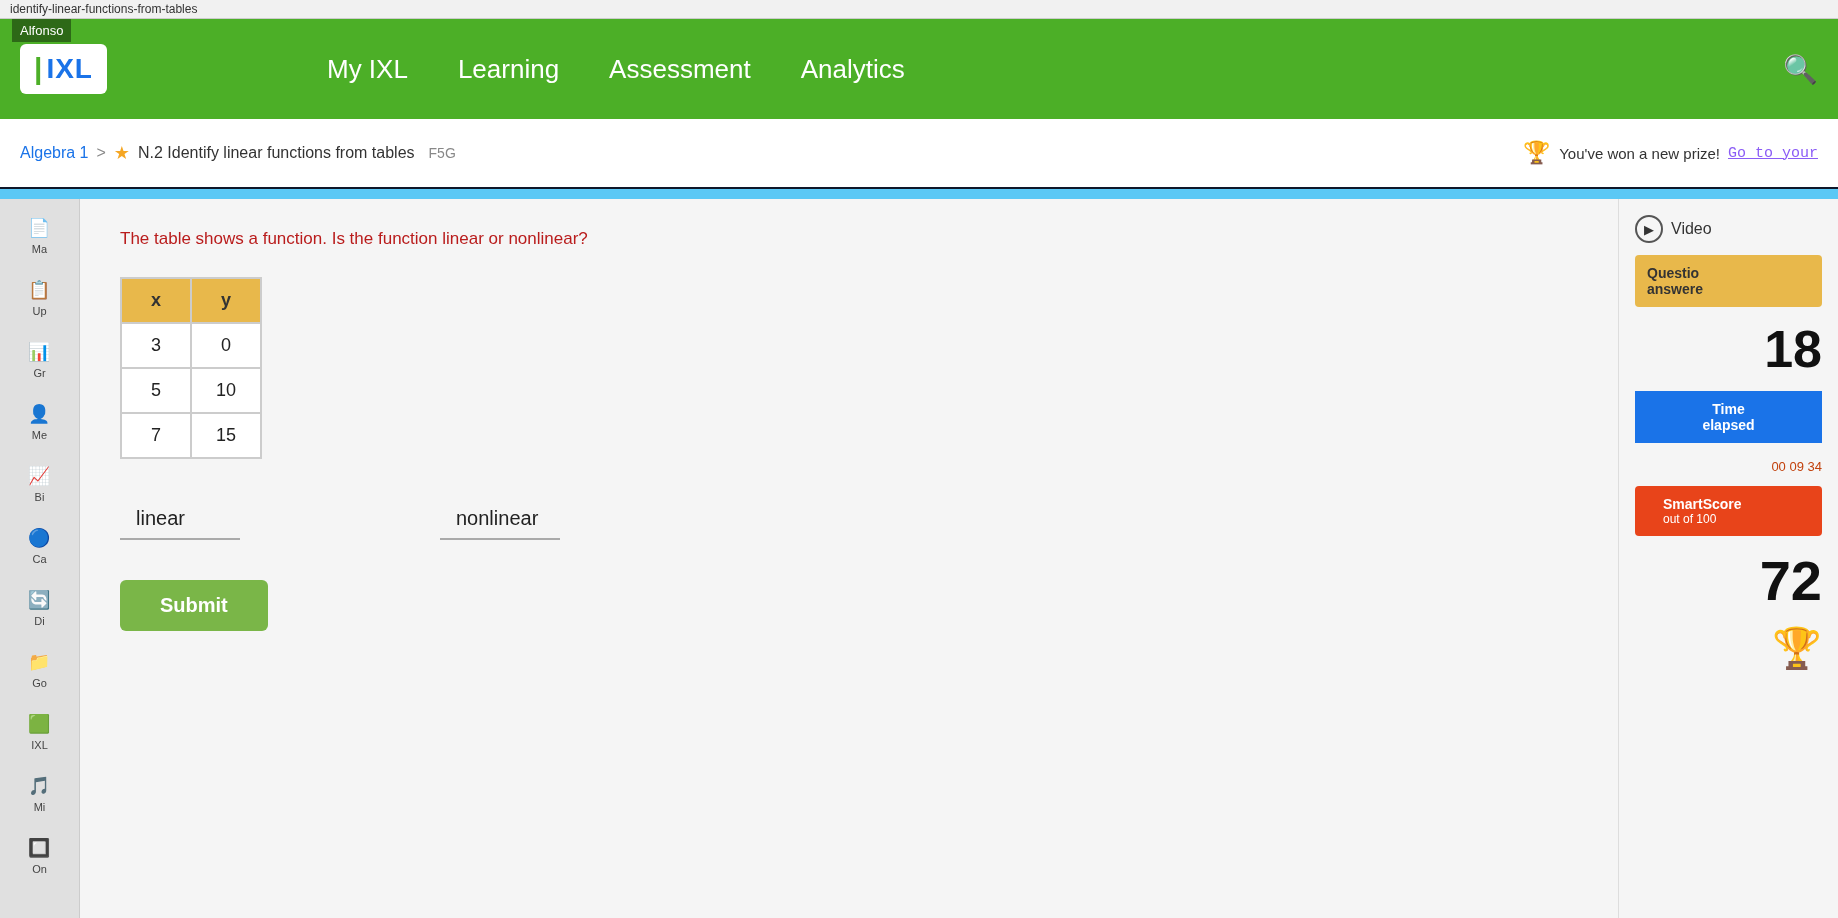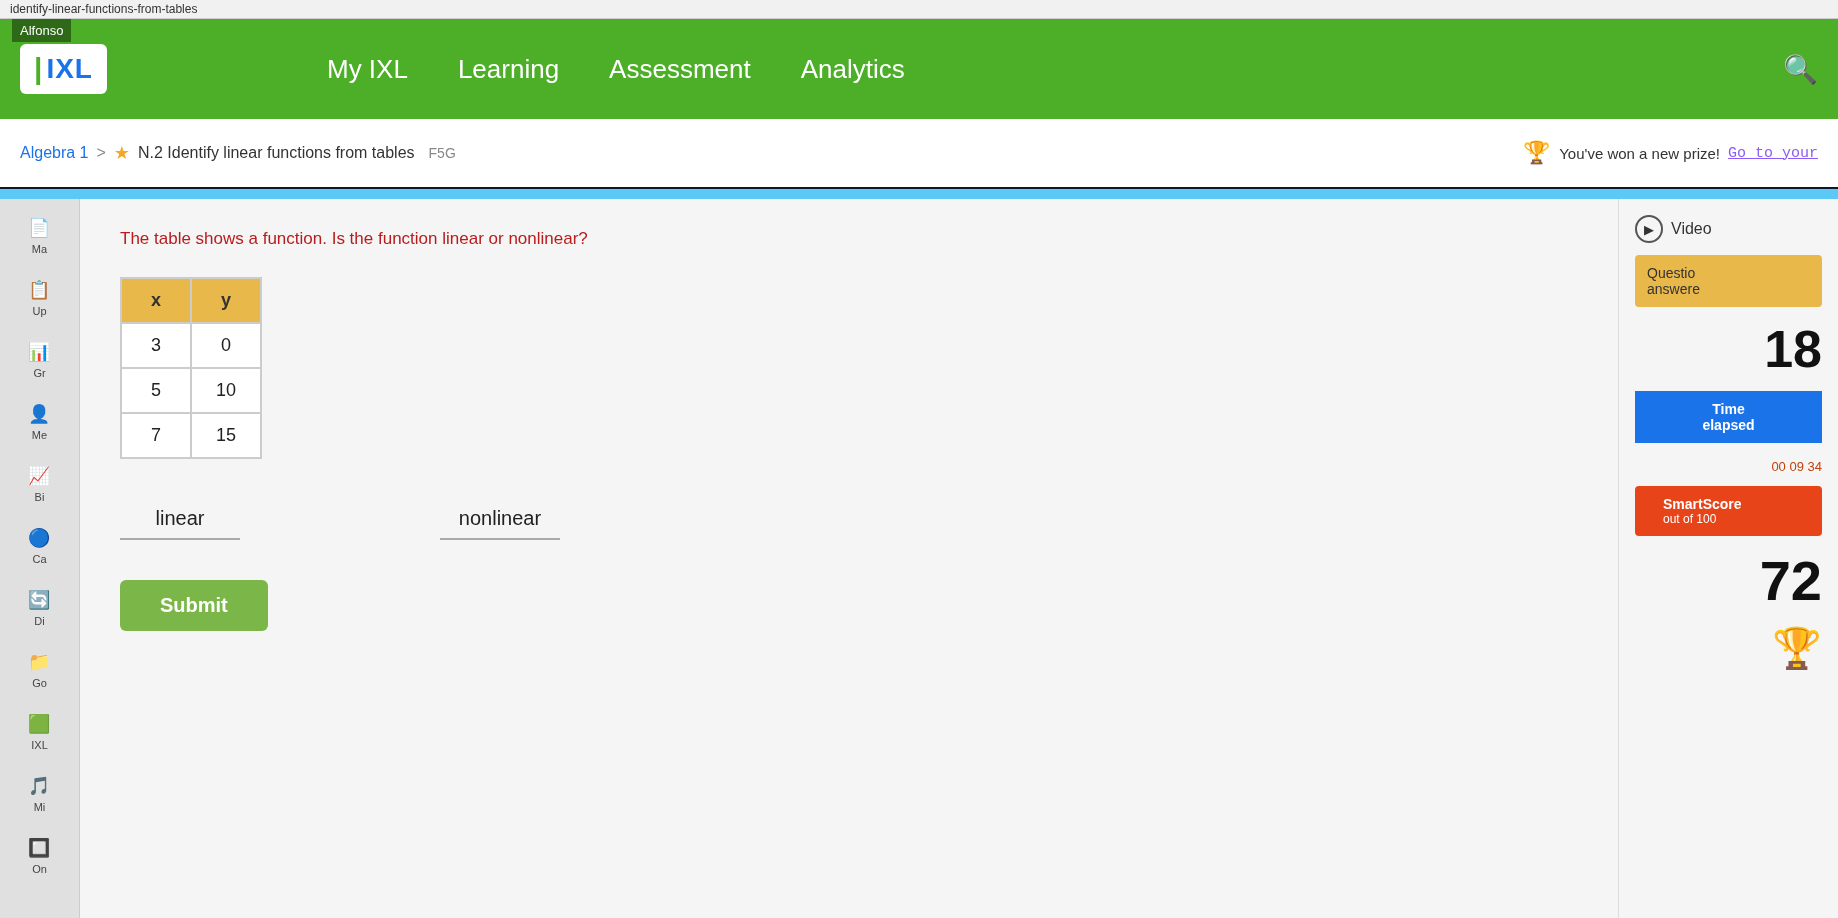--- a/index.html
+++ b/index.html
@@ -194,21 +194,21 @@
       gap: 200px;
       margin-bottom: 40px;
     }
     .answer-choice {
       cursor: pointer;
       font-size: 20px;
       color: #222;
       padding: 8px 16px;
       border-bottom: 2px solid #aaa;
       min-width: 120px;
-      text-align: center;
+      text-align: left;
     }
 
     
     .submit-btn {
       background: #7ab648;
       color: white;
       border: none;
       padding: 14px 40px;
       font-size: 20px;
       font-weight: 600;
@@ -245,21 +245,21 @@
       justify-content: center;
       font-size: 13px;
     }
 
     .question-panel {
       background: #e8b84b;
       color: #333;
       padding: 10px 12px;
       border-radius: 4px;
       font-size: 14px;
-      font-weight: 400;
+      font-weight: 700;
     }
 
     .score-number {
       font-size: 52px;
       font-weight: 700;
       color: #111;
       text-align: right;
     }
 
     .time-box {

